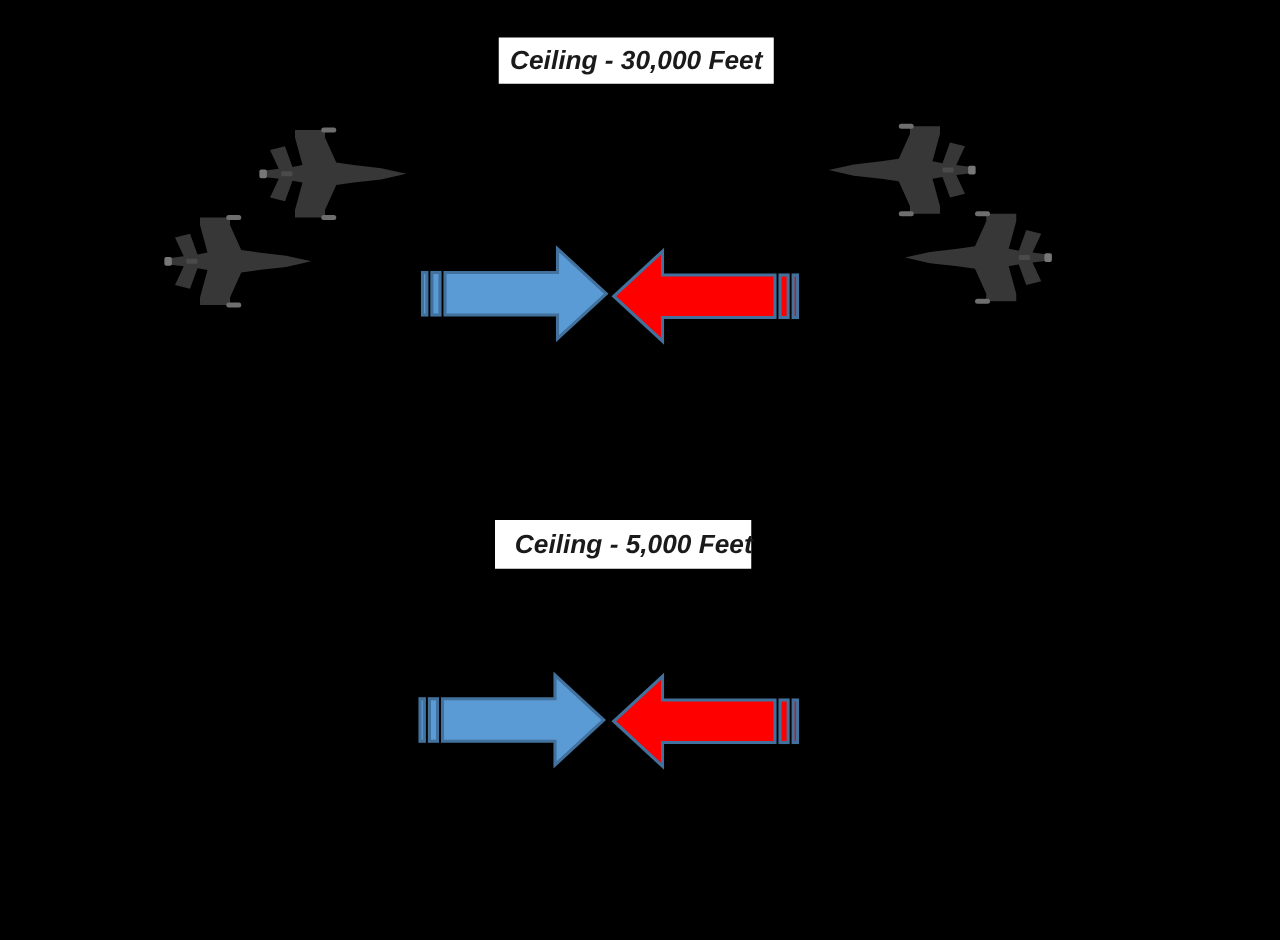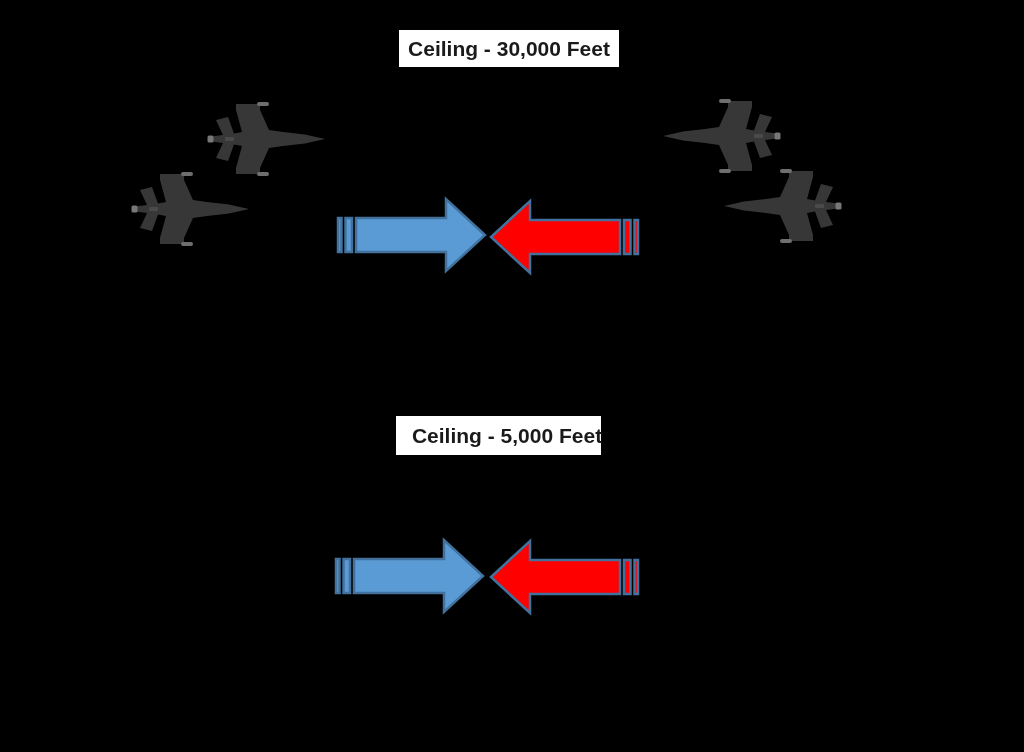--- a/index.html
+++ b/index.html
@@ -17,20 +17,21 @@
     position:absolute;
     background:#ffffff;
     display:flex;align-items:center;justify-content:center;
     box-sizing:border-box;
   }
   .title-box span{
     font-weight:700;
     font-size:21px;
     color:#1a1a1a;
     white-space:nowrap;
+    font-style:italic;
   }
   .title-top-box{left:399px;top:30px;width:220px;height:37px;}
   .title-bottom-box{left:396px;top:36px;width:205px;height:39px;padding-left:17px;}
   svg.jet{position:absolute;width:120px;height:80px;}
   svg.jet use{fill:#373737;}
   svg.arrow{position:absolute;width:152px;height:78px;}
   svg.arrow use{stroke:#41719C;stroke-width:2.5;stroke-linejoin:miter;}
   svg.arrow.blue use{fill:#5B9BD5;}
   svg.arrow.red use{fill:#FF0000;}
   .flip{transform:scaleX(-1);}

